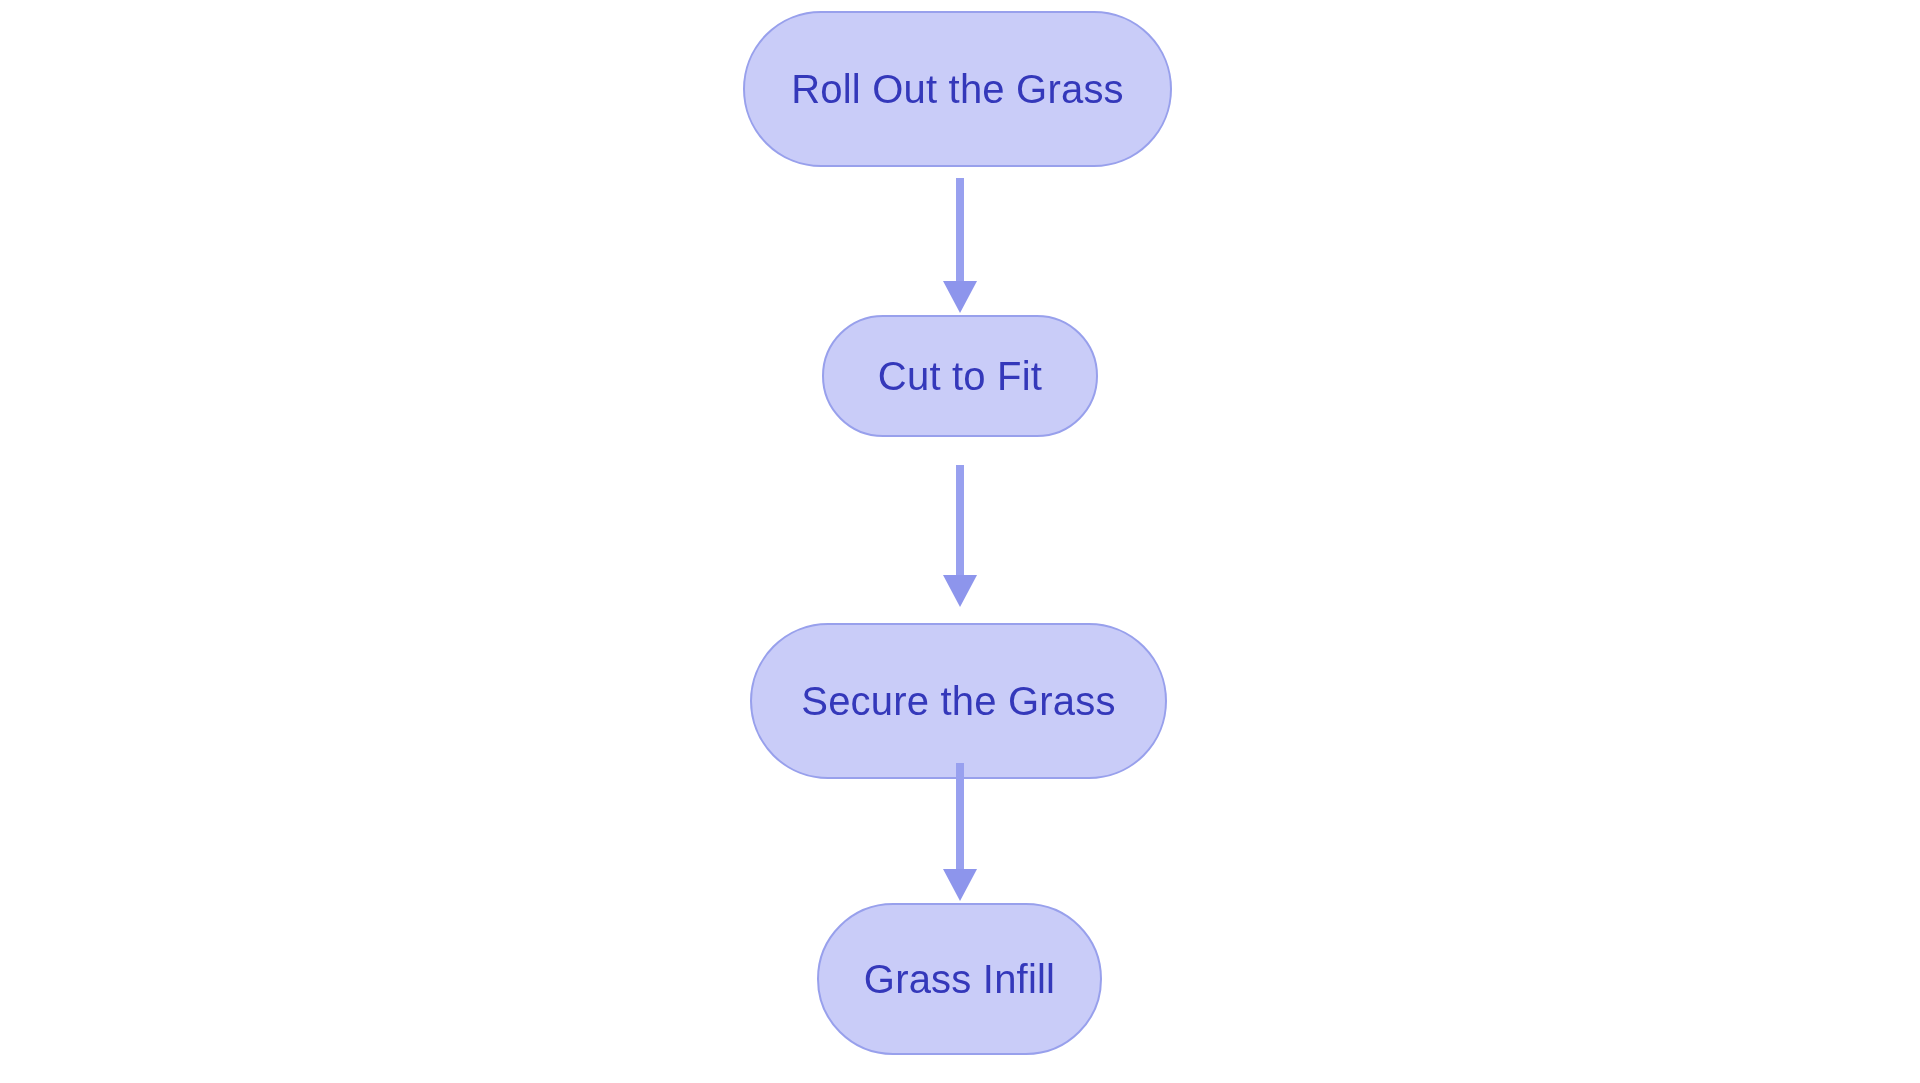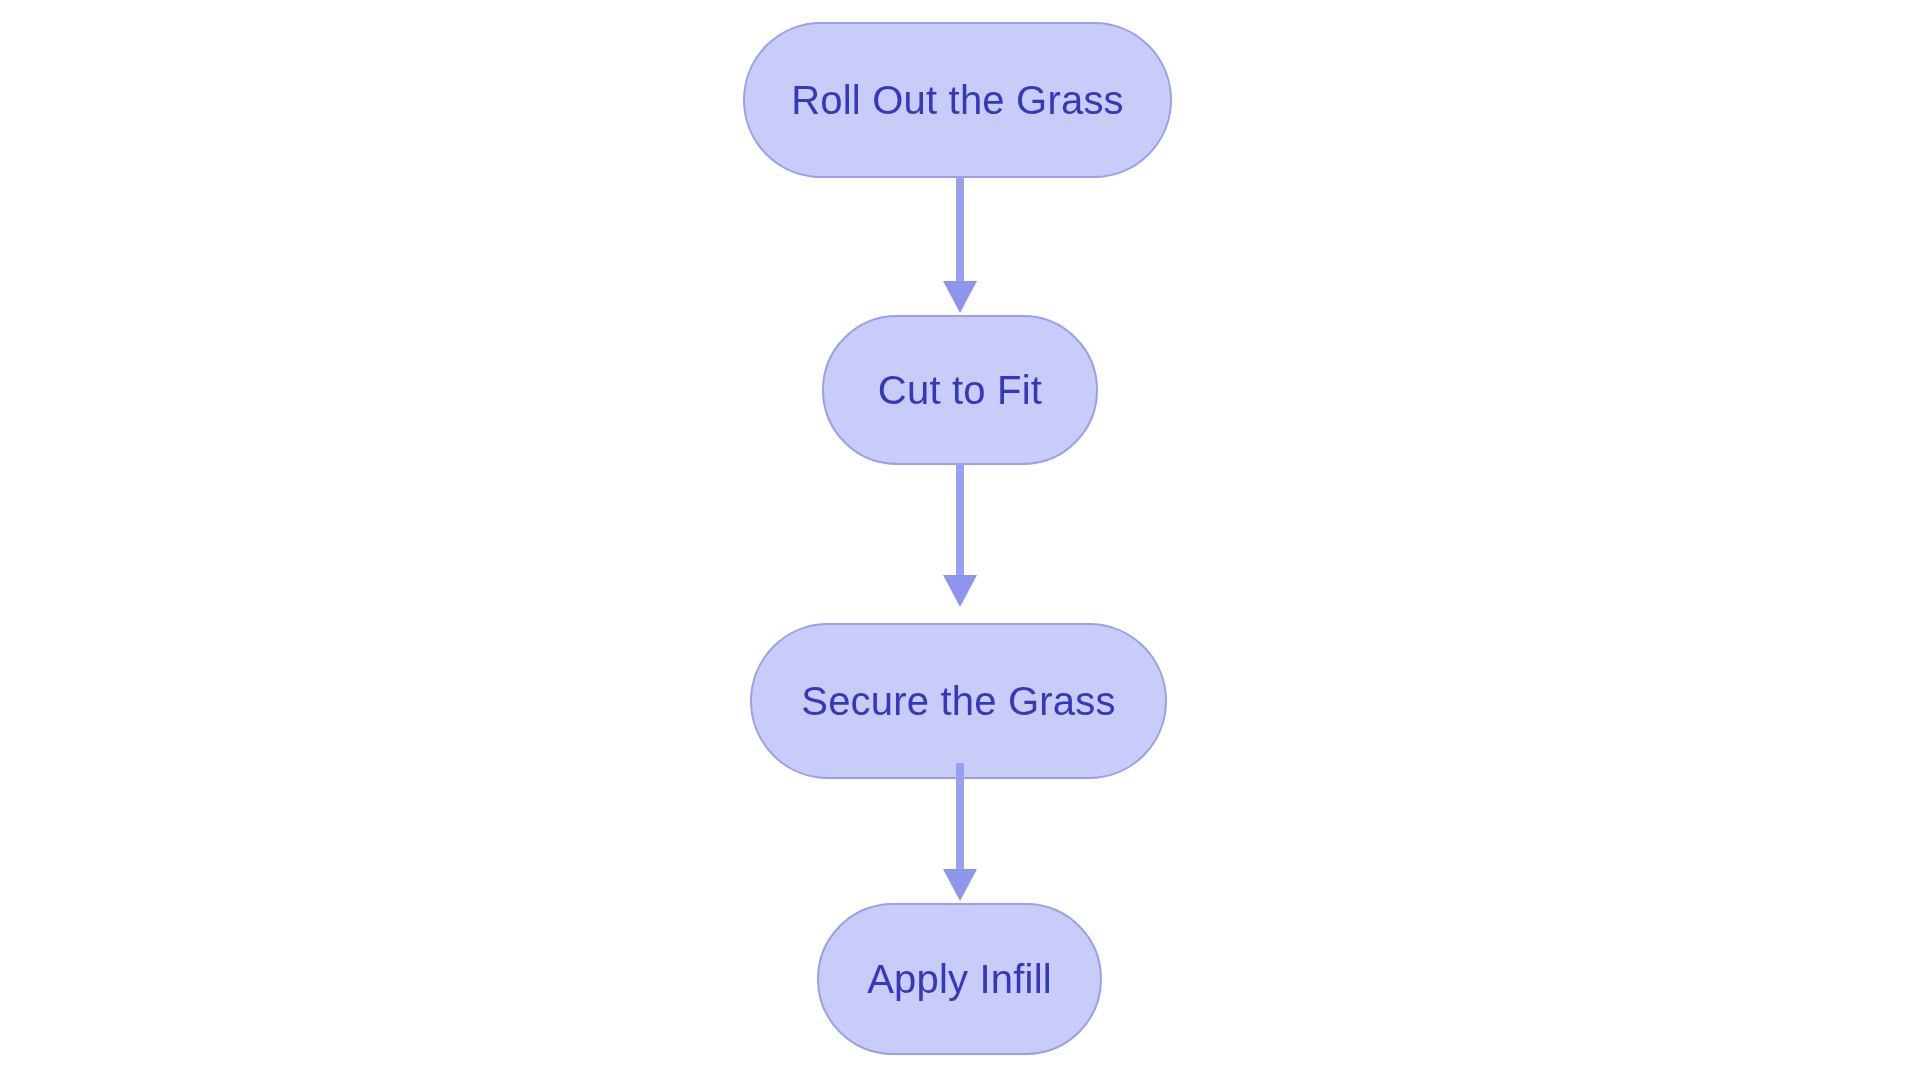--- a/index.html
+++ b/index.html
@@ -30,22 +30,22 @@
     background: var(--node-fill);
     border: 2px solid var(--node-border);
     border-radius: 999px;
     color: var(--node-text);
     font-size: 40px;
     font-weight: 400;
     letter-spacing: 0.2px;
     white-space: nowrap;
     text-align: center;
   }
-  #node-1 { left: 743px; top: 22px;  width: 429px; height: 156px; }
-  #node-2 { left: 822px; top: 315px; width: 276px; height: 150px; }
+  #node-1 { left: 743px; top: 11px;  width: 429px; height: 156px; }
+  #node-2 { left: 822px; top: 315px; width: 276px; height: 122px; }
   #node-3 { left: 750px; top: 607px; width: 417px; height: 156px; margin-top: 16px; }
   #node-4 { left: 817px; top: 903px; width: 285px; height: 152px; }
 
   .edge { position: absolute; left: 0; top: 0; }
   .edge-line {
     position: absolute;
     left: 956px;
     width: 8px;
     background: var(--arrow-line);
   }
@@ -91,16 +91,16 @@
   <div class="flow-node" id="node-3">
     <span>Secure the Grass</span>
   </div>
 
   <div class="edge" id="edge-3">
     <div class="edge-line"></div>
     <div class="edge-head"></div>
   </div>
 
   <div class="flow-node" id="node-4">
-    <span>Apply Infill</span>
+    <span>Grass Infill</span>
   </div>
 
 </div>
 
 </body></html>

